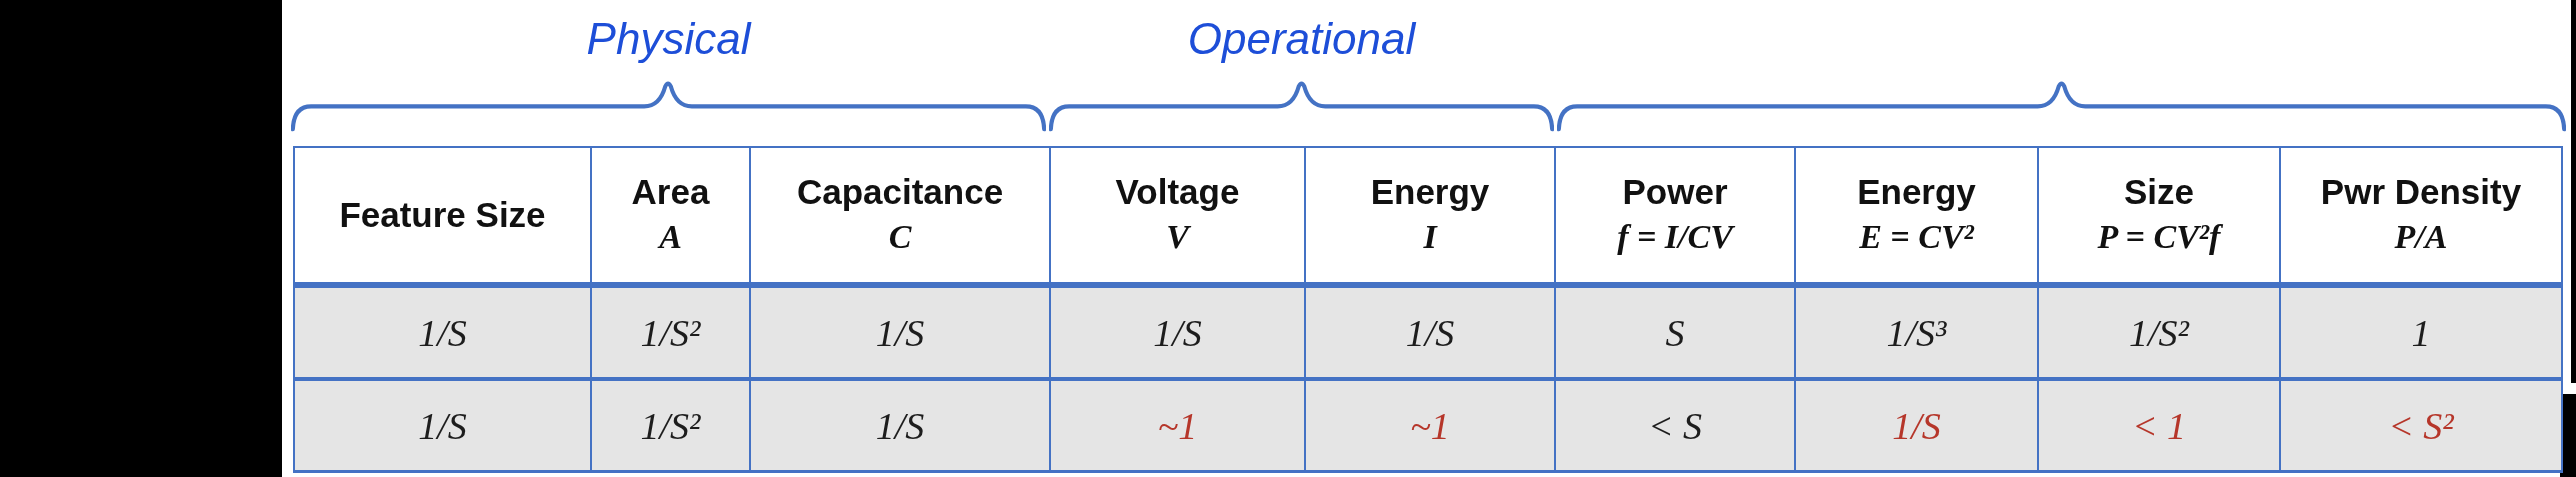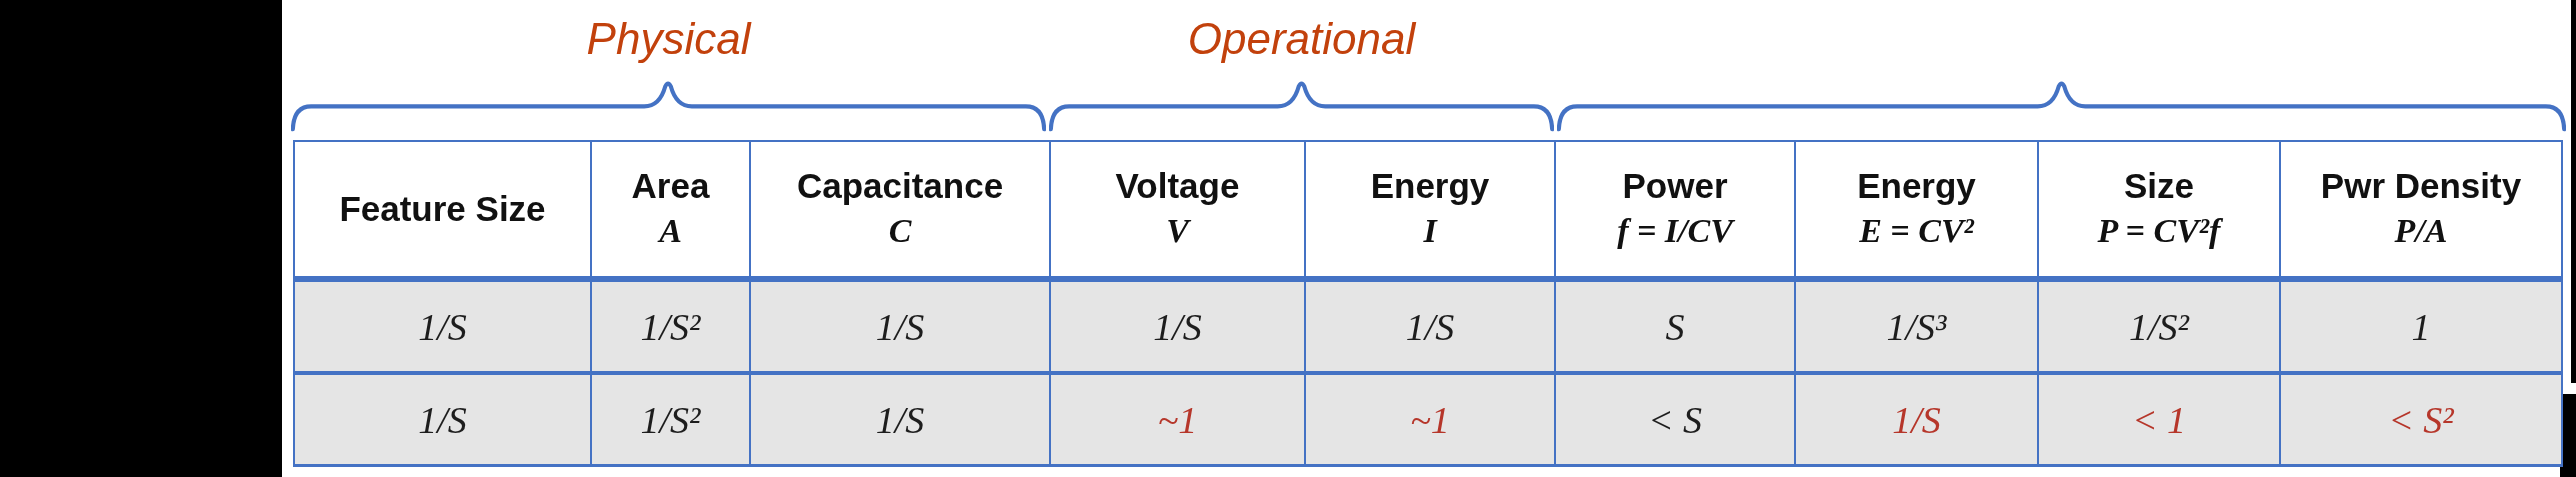--- a/index.html
+++ b/index.html
@@ -11,35 +11,35 @@
   
   .letterbox-left  { position:absolute; left:0; top:0; width:282px; height:477px; background:#000; }
   .frame-line-right{ position:absolute; left:2571px; top:0; width:5.5px; height:383px; background:#000; }
   .frame-bar-right { position:absolute; left:2560px; top:394px; width:15.6px; height:83px; background:#000; }
 
   
   .group-label {
     position:absolute; top:7.3px; height:64px;
     display:flex; align-items:center; justify-content:center;
     font-style:italic; font-weight:400; font-size:44px; line-height:64px;
-    color:#c2410c;
+    color:#1d4ed8;
   }
   .brace { position:absolute; top:79px; height:53px; }
   .brace path { stroke:#4472C4; stroke-width:4.5; fill:none; stroke-linecap:round; }
 
   .lbl-physical    { left:291px;  width:755px; }
   .lbl-operational { left:1049px; width:505px; }
   .lbl-results     { left:1557px; width:1009px; }
   .br-physical     { left:291px;  width:755px; }
   .br-operational  { left:1049px; width:505px; }
   .br-results      { left:1557px; width:1009px; }
 
   
   table.scaling {
-    position:absolute; left:293px; top:140px;
+    position:absolute; left:293px; top:146px;
     width:2268px; table-layout:fixed; border-collapse:collapse;
   }
   table.scaling th, table.scaling td {
     border:2.7px solid #4472C4; text-align:center; vertical-align:middle; padding:0;
   }
   table.scaling thead th { background:#ffffff; height:134px; border-bottom:6.4px solid #4472C4; }
   table.scaling tbody td { background:#e5e5e5; height:89px; }
   table.scaling tbody tr.row-ideal td { border-bottom:4.6px solid #4472C4; }
   table.scaling tbody tr:last-child td { border-bottom:3.7px solid #4472C4; }
 

